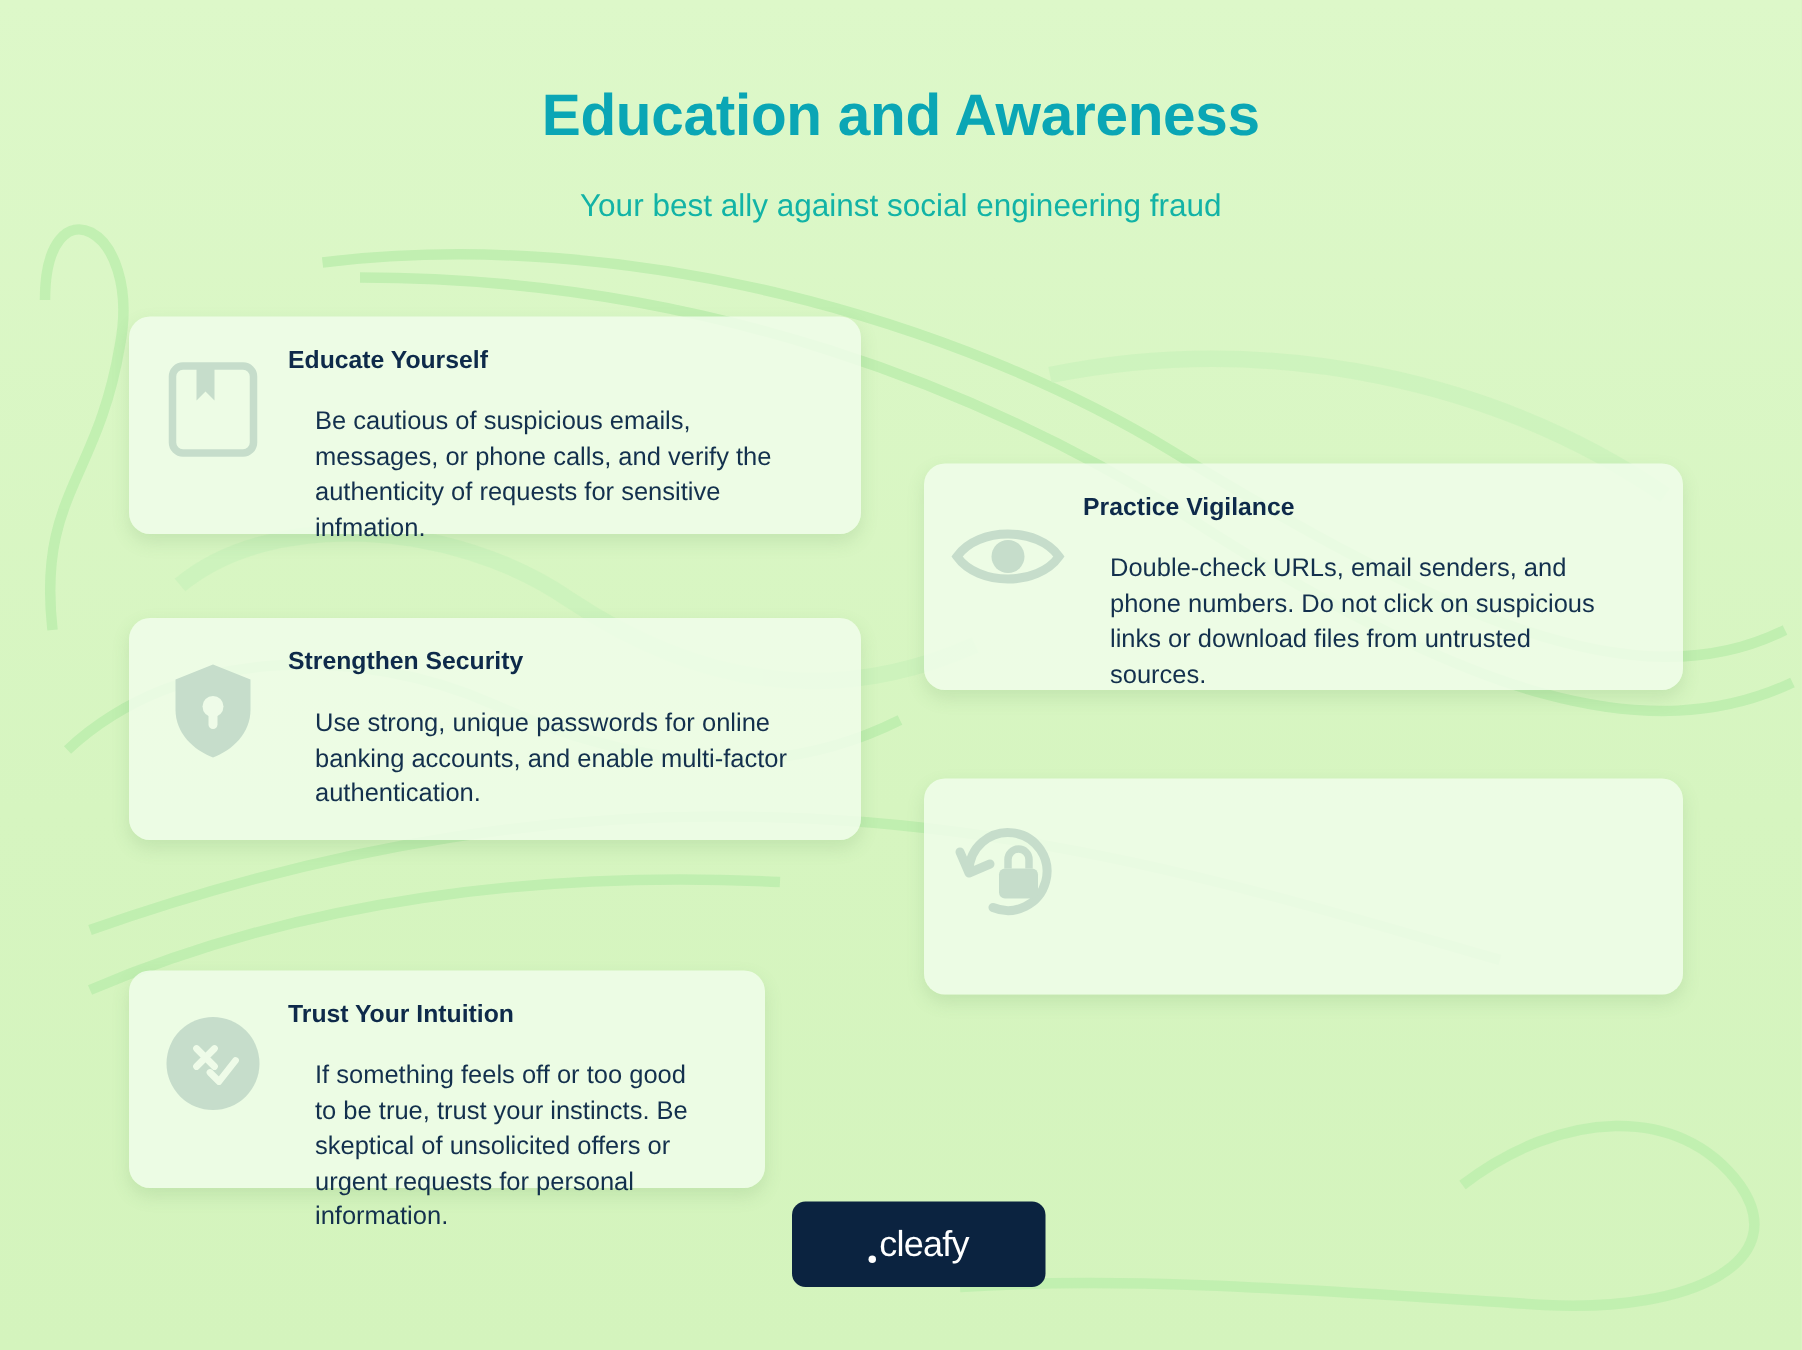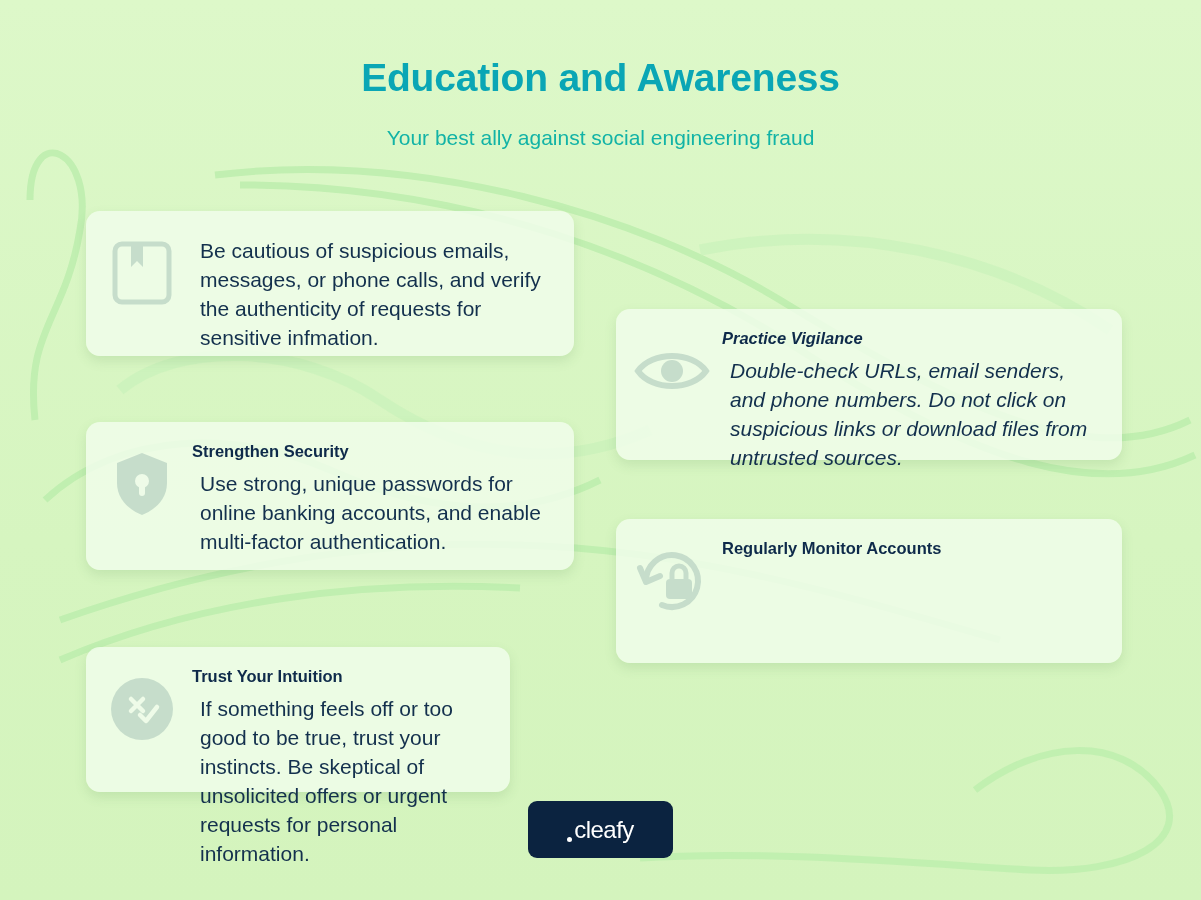--- a/index.html
+++ b/index.html
@@ -75,40 +75,40 @@
     padding-left: 12px;
   }
   .card-title {
     font-size: 16.5px;
     font-weight: bold;
     color: #0e2a4a;
     margin: 0 0 2px 0;
     line-height: 1.35;
   }
   .card-text {
-    font-size: 21px;
+    font-size: 17px;
     color: #13304d;
     line-height: 1.38;
-    margin: 8px;
+    margin: 18px;
   }
   
   #card-educate      { left: 86px;  top: 211px; width: 488px; height: 145px; }
-  #card-strengthen   { left: 86px;  top: 422px; width: 488px; height: 148px; }
+  #card-strengthen   { left: 86px;  top: 412px; width: 488px; height: 148px; }
   #card-trust        { left: 86px;  top: 647px; width: 424px; height: 145px; }
-  #card-vigilance    { left: 616px; top: 309px; width: 506px; height: 151px; font-style: italic; }
+  #card-vigilance    { left: 616px; top: 309px; width: 506px; height: 151px; }
   #card-monitor      { left: 616px; top: 519px; width: 506px; height: 144px; }
 
   #card-trust .card-body { padding-left: 12px; }
 
   
   .logo-box {
     position: absolute;
     left: 528px;
     top: 801px;
-    width: 145px;
+    width: 169px;
     height: 57px;
     background: #0b2340;
     border-radius: 9px;
     display: flex;
     align-items: center;
     justify-content: center;
   }
   .logo-text {
     color: #ffffff;
     font-size: 24px;
@@ -153,20 +153,21 @@
   </div>
 
   <div class="card" id="card-educate">
     <div class="card-icon">
       <svg width="62" height="66" viewBox="0 0 62 66" xmlns="http://www.w3.org/2000/svg">
         <rect x="4" y="4" width="54" height="58" rx="7" fill="none" stroke="#c6ddcb" stroke-width="5"></rect>
         <path d="M20 6 L32 6 L32 27 L26 21 L20 27 Z" fill="#c6ddcb"></path>
       </svg>
     </div>
     <div class="card-body">
+      <div class="card-title">Educate Yourself</div>
       <div class="card-text">Be cautious of suspicious emails, messages, or phone calls, and verify the authenticity of requests for sensitive infmation.</div>
     </div>
   </div>
 
   <div class="card" id="card-strengthen">
     <div class="card-icon">
       <svg width="62" height="70" viewBox="0 0 62 70" xmlns="http://www.w3.org/2000/svg">
         <path d="M31 4 L56 14 V34 C56 50 44 61 31 66 C18 61 6 50 6 34 V14 Z" fill="#c6ddcb"></path>
         <circle cx="31" cy="32" r="7" fill="#eefbe8"></circle>
         <rect x="28" y="34" width="6" height="13" rx="3" fill="#eefbe8"></rect>
@@ -208,21 +209,20 @@
   <div class="card" id="card-monitor">
     <div class="card-icon">
       <svg width="72" height="70" viewBox="0 0 72 70" xmlns="http://www.w3.org/2000/svg">
         <path d="M10 35 A26 26 0 1 1 26 59" fill="none" stroke="#c6ddcb" stroke-width="6" stroke-linecap="round"></path>
         <path d="M4 22 L10 36 L24 30" fill="none" stroke="#c6ddcb" stroke-width="6" stroke-linecap="round" stroke-linejoin="round"></path>
         <rect x="30" y="33" width="26" height="20" rx="4" fill="#c6ddcb"></rect>
         <path d="M36 33 V27 A7 7 0 0 1 50 27 V33" fill="none" stroke="#c6ddcb" stroke-width="5"></path>
       </svg>
     </div>
     <div class="card-body">
-      <div class="card-title">Regularly Monitor Accounts</div>
     </div>
   </div>
 
   <div class="logo-box">
     <span class="logo-text"><span class="logo-dot"></span><span>cleafy</span></span>
   </div>
 
 </div>
 
 </body></html>

